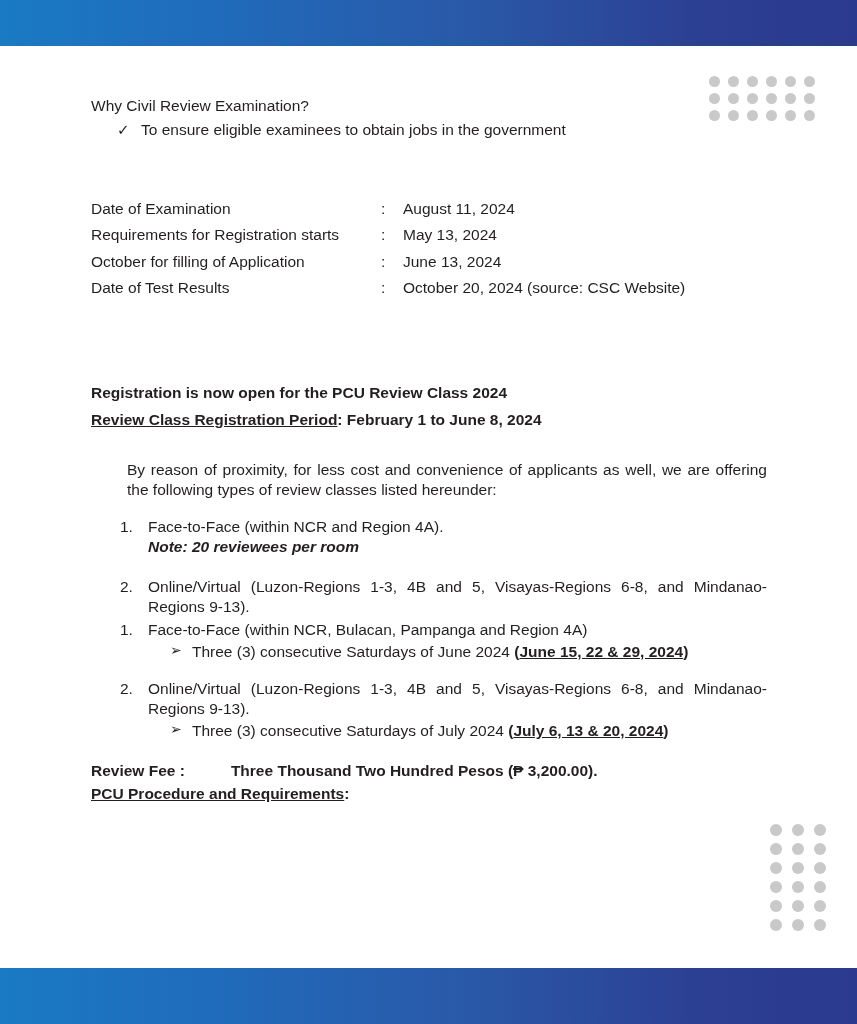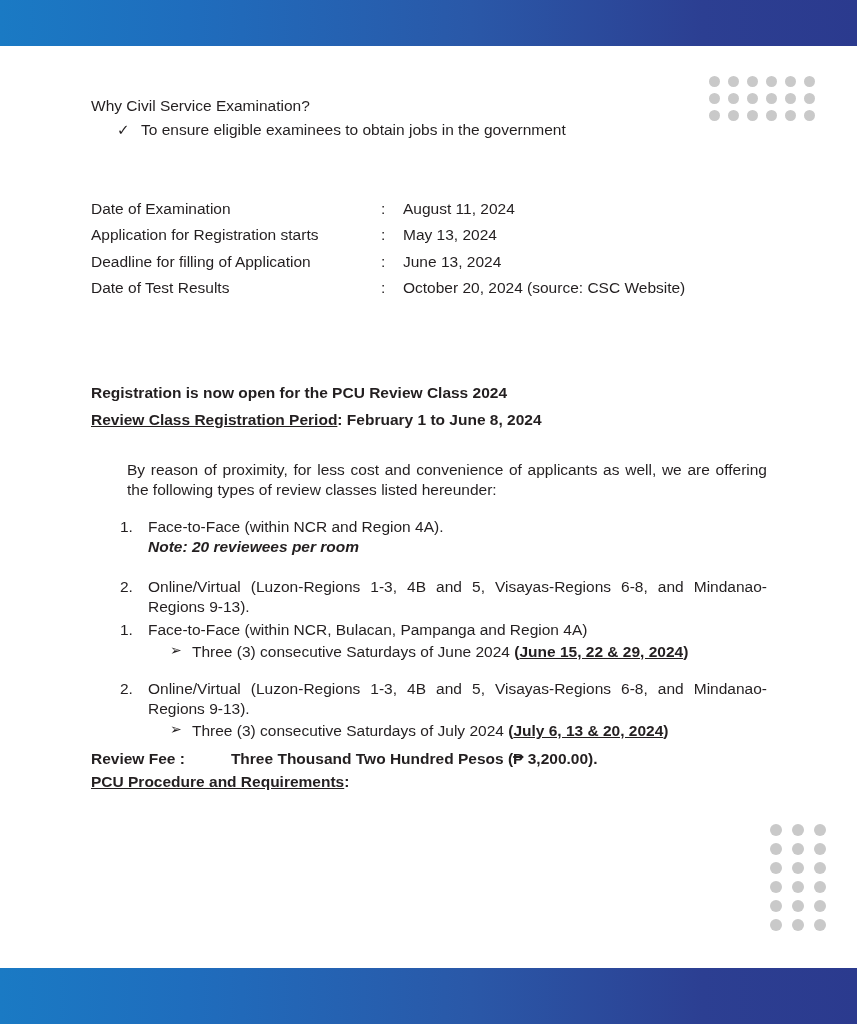--- a/index.html
+++ b/index.html
@@ -173,21 +173,21 @@
   .note-block {
     margin-top: 25px;
     display: flex;
     font-weight: bold;
     line-height: 1.3;
   }
   .note-label { flex: none; width: 52px; }
   .note-body  { width: 600px; }
 
   .fee-block {
-    margin-top: 8px;
+    margin-top: 20px;
     font-weight: bold;
     line-height: 1.35;
   }
   .fee-label  { display: inline-block; }
   .fee-value  { display: inline-block; margin-left: 46px; }
   .proc-line  { font-weight: bold; margin-top: 2px; }
 </style>
 </head>
 <body>
 
@@ -231,40 +231,40 @@
     <span style="background: rgb(201, 201, 201);"></span>
     <span style="background: rgb(201, 201, 201);"></span>
     <span style="background: rgb(201, 201, 201);"></span>
     <span style="background: rgb(201, 201, 201);"></span>
     <span style="background: rgb(201, 201, 201);"></span>
   </div>
 
 <div class="page">
   <div class="content">
 
-    <div class="q-head">Why Civil Service Examination?</div>
+    <div class="q-head">Why Civil Review Examination?</div>
     <div class="check-row">
       <span class="check-glyph">✓</span>
       <span>To ensure eligible examinees to obtain jobs in the government</span>
     </div>
 
     <table class="date-table">
       <tbody>
         <tr>
           <td class="dt-label">Date of Examination</td>
           <td class="dt-colon">:</td>
           <td class="dt-value">August 11, 2024</td>
         </tr>
         <tr>
-          <td class="dt-label">Application for Registration starts</td>
+          <td class="dt-label">Requirements for Registration starts</td>
           <td class="dt-colon">:</td>
           <td class="dt-value">May 13, 2024</td>
         </tr>
         <tr>
-          <td class="dt-label">Deadline for filling of Application</td>
+          <td class="dt-label">October for filling of Application</td>
           <td class="dt-colon">:</td>
           <td class="dt-value">June 13, 2024</td>
         </tr>
         <tr>
           <td class="dt-label">Date of Test Results</td>
           <td class="dt-colon">:</td>
           <td class="dt-value">October 20, 2024 (source:  CSC Website)</td>
         </tr>
       </tbody>
     </table>

